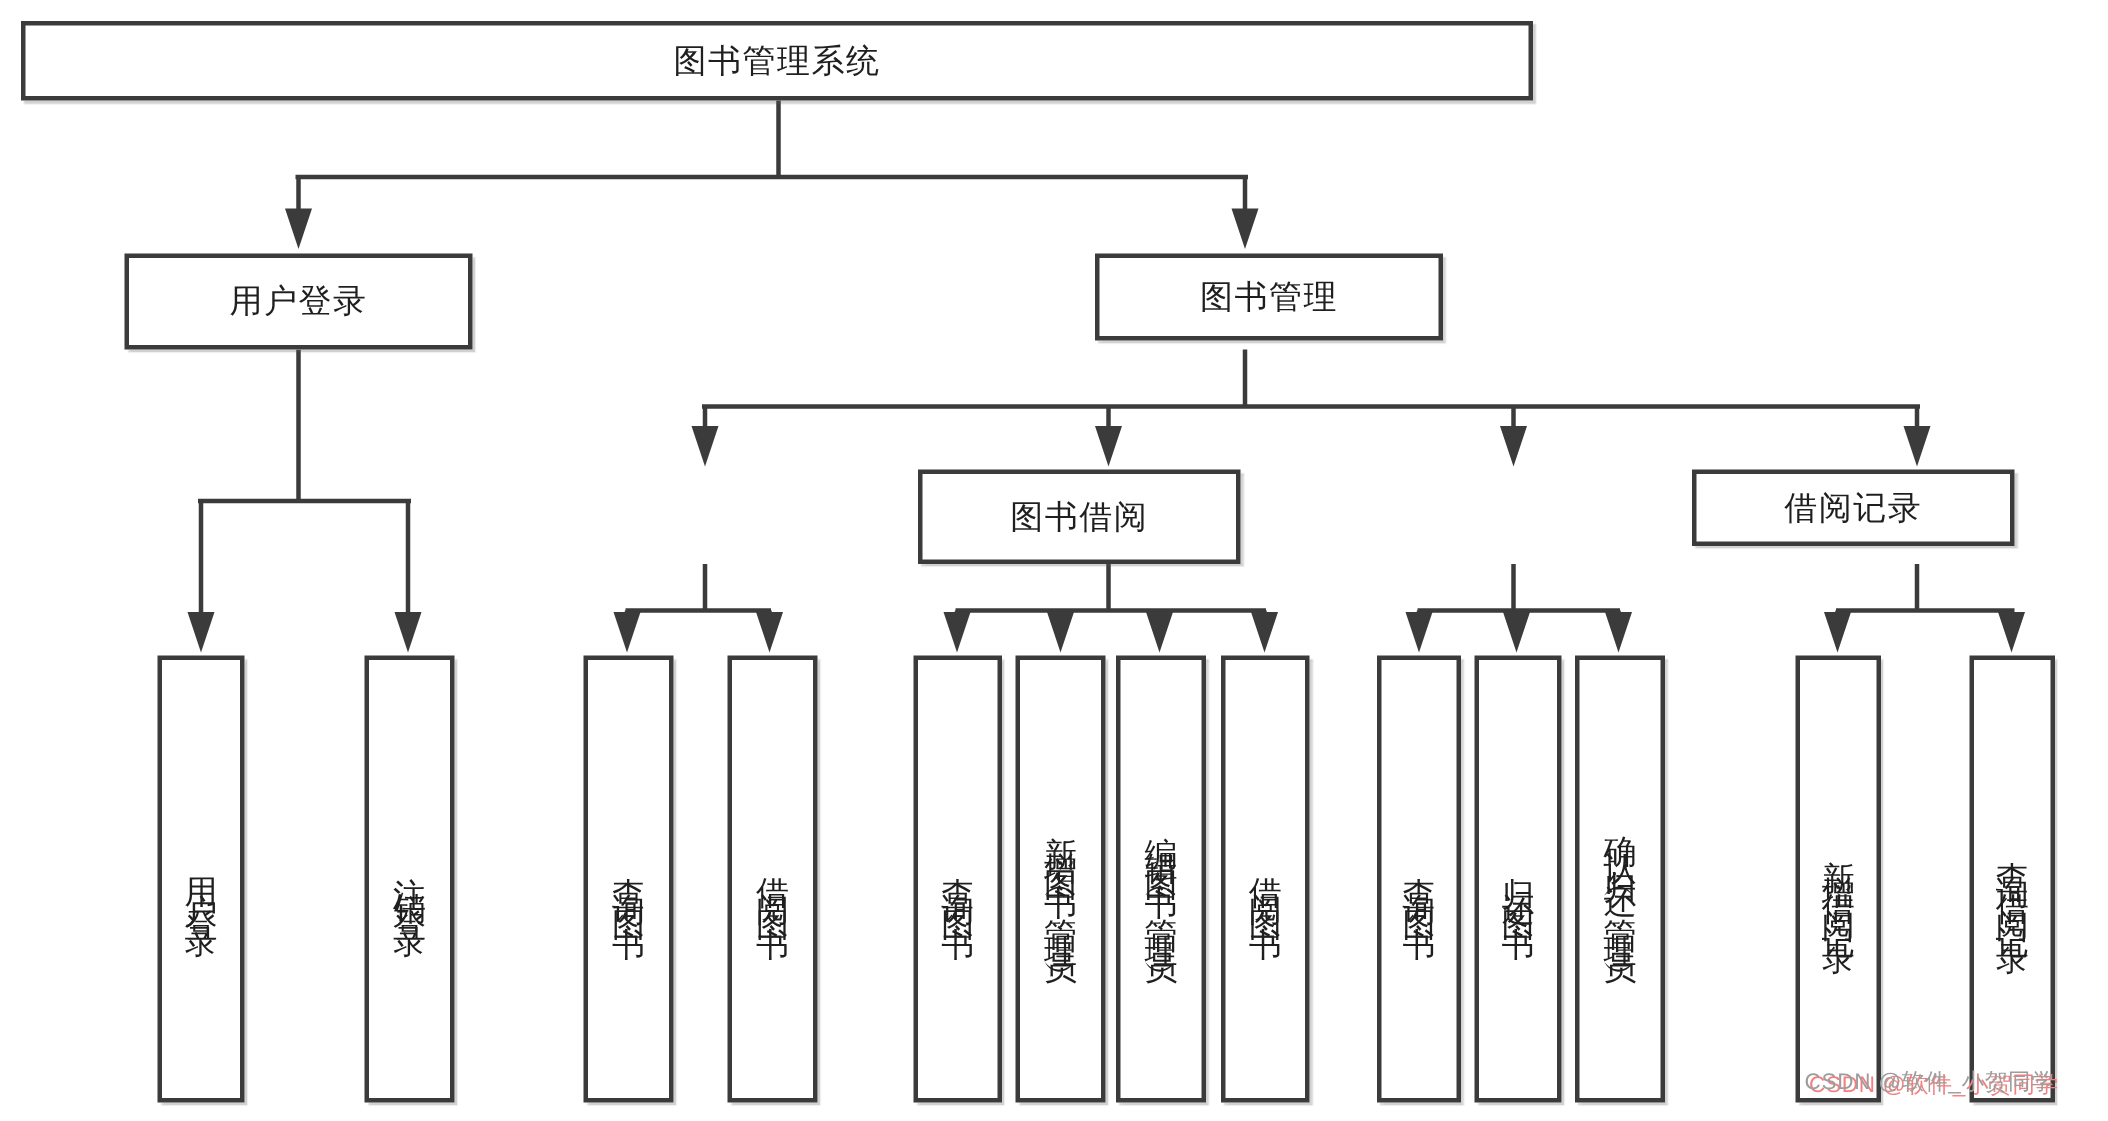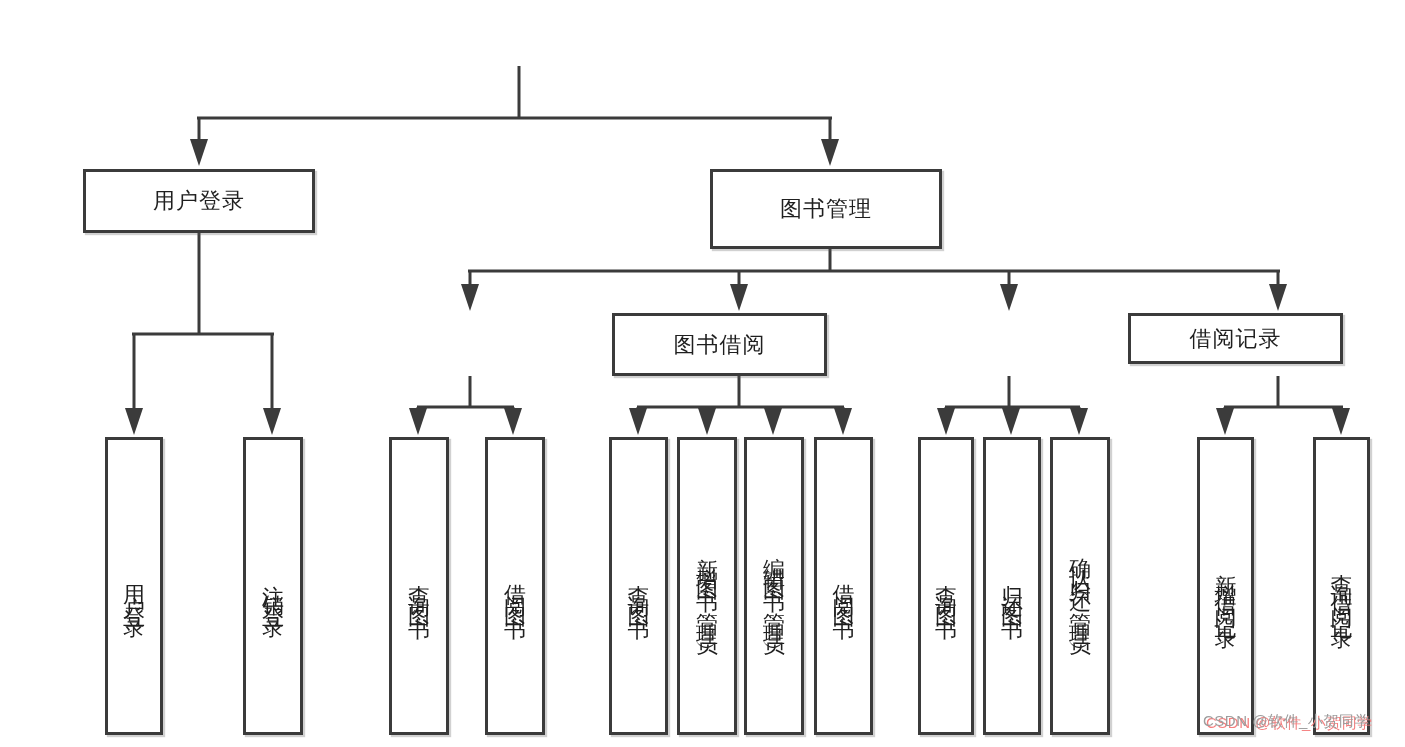--- a/index.html
+++ b/index.html
@@ -92,25 +92,28 @@
       <polygon points="707,435 698,408 716,408" fill="#3b3b3b"></polygon>
       <polygon points="773,435 764,408 782,408" fill="#3b3b3b"></polygon>
       <polygon points="843,435 834,408 852,408" fill="#3b3b3b"></polygon>
       <polygon points="946,435 937,408 955,408" fill="#3b3b3b"></polygon>
       <polygon points="1011,435 1002,408 1020,408" fill="#3b3b3b"></polygon>
       <polygon points="1079,435 1070,408 1088,408" fill="#3b3b3b"></polygon>
       <polygon points="1225,435 1216,408 1234,408" fill="#3b3b3b"></polygon>
       <polygon points="1341,435 1332,408 1350,408" fill="#3b3b3b"></polygon>
     </svg>
 
+  <div class="hbox" style="left:14px;top:14px;width:1008px;height:53px">
+    <span>图书管理系统</span>
+  </div>
 
   <div class="hbox" style="left:83px;top:169px;width:232px;height:64px">
     <span>用户登录</span>
   </div>
-  <div class="hbox" style="left:710px;top:169px;width:232px;height:80px">
+  <div class="hbox" style="left:730px;top:169px;width:232px;height:58px">
     <span>图书管理</span>
   </div>
 
   <div class="hbox" style="left:612px;top:313px;width:215px;height:63px">
     <span>图书借阅</span>
   </div>
   <div class="hbox" style="left:1128px;top:313px;width:215px;height:51px">
     <span>借阅记录</span>
   </div>
 

